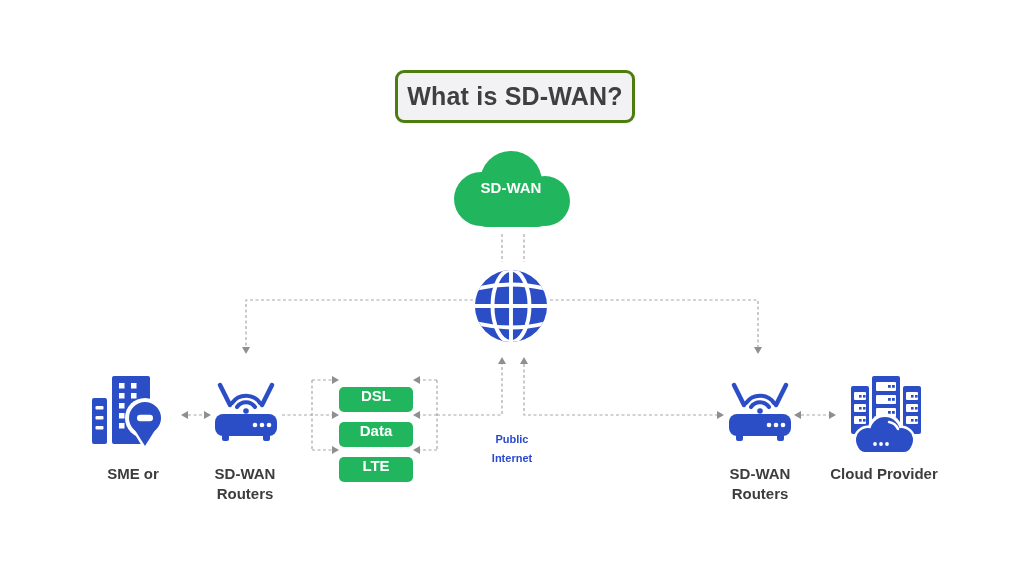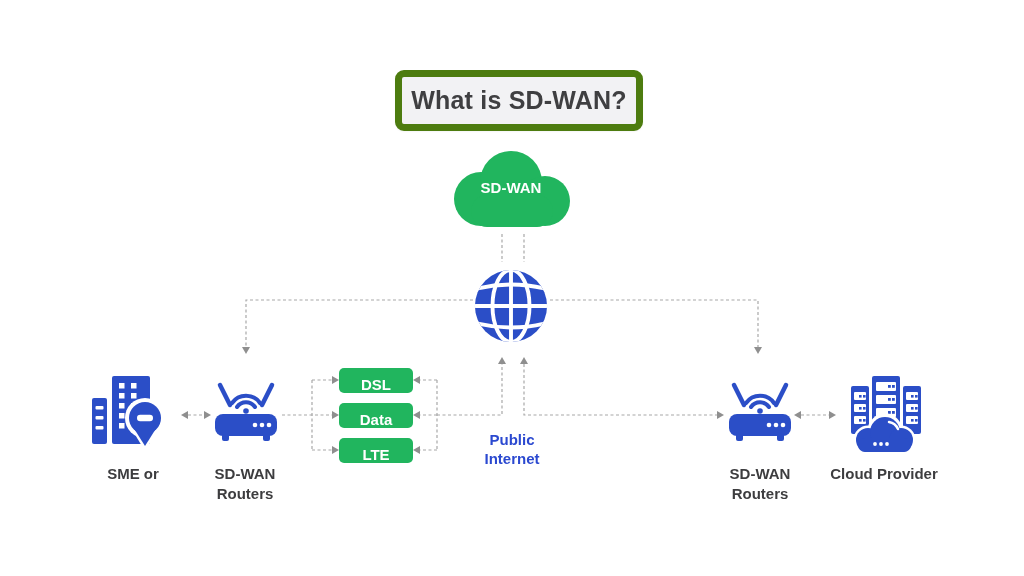--- a/index.html
+++ b/index.html
@@ -4,43 +4,43 @@
 <style>
   html,body{margin:0;padding:0;background:#ffffff;}
   #canvas{
     position:relative;width:1024px;height:576px;background:#ffffff;overflow:hidden;
     font-family:"Liberation Sans", sans-serif;
   }
   .abs{position:absolute;}
   
   #title-box{
     left:395px;top:70px;width:234px;height:47px;
-    background:#f2f2f4;border:7px solid #4d7c0f;border-radius:9px;
+    background:#f2f2f4;border:3px solid #4d7c0f;border-radius:9px;
     box-shadow:0 1px 2px rgba(0,0,0,0.04);
     display:flex;align-items:center;justify-content:center;
     font-size:25px;font-weight:bold;color:#3f3f41;letter-spacing:0.2px;
   }
   
   #controller{left:443px;top:149px;width:136px;height:84px;}
   #controller .cloud-text{
     position:absolute;left:0;top:29px;width:100%;
     text-align:center;color:#ffffff;font-weight:bold;font-size:15px;line-height:19px;
   }
   
   #globe{left:472px;top:267px;width:78px;height:78px;}
   
   .blue-label{
-    color:#2b49d0;font-weight:bold;font-size:15px;line-height:19px;text-align:center;
+    color:#2b49d0;font-weight:bold;font-size:11px;line-height:19px;text-align:center;
   }
   #public-internet{left:451px;top:430px;width:122px;}
   
   .link-box{
     left:339px;width:74px;height:25px;background:#21b55e;border-radius:5px;
-    display:flex;align-items:flex-end;justify-content:center;
-    color:#ffffff;font-weight:bold;font-size:15px;
+    display:flex;align-items:flex-start;justify-content:center;
+    color:#ffffff;font-weight:bold;font-size:15px;margin-top:19px;
   }
   #link-dsl{top:368px;} #link-fiber{top:403px;} #link-lte{top:438px;}
   
   #branch-icon{left:88px;top:368px;width:84px;height:84px;}
   #left-router-icon{left:210px;top:377px;width:72px;height:70px;}
   #right-router-icon{left:724px;top:377px;width:72px;height:70px;}
   #hq-icon{left:844px;top:374px;width:84px;height:82px;}
   
   .node-label{
     color:#3d3d3f;font-weight:bold;font-size:15px;line-height:20px;text-align:center;top:464px;

